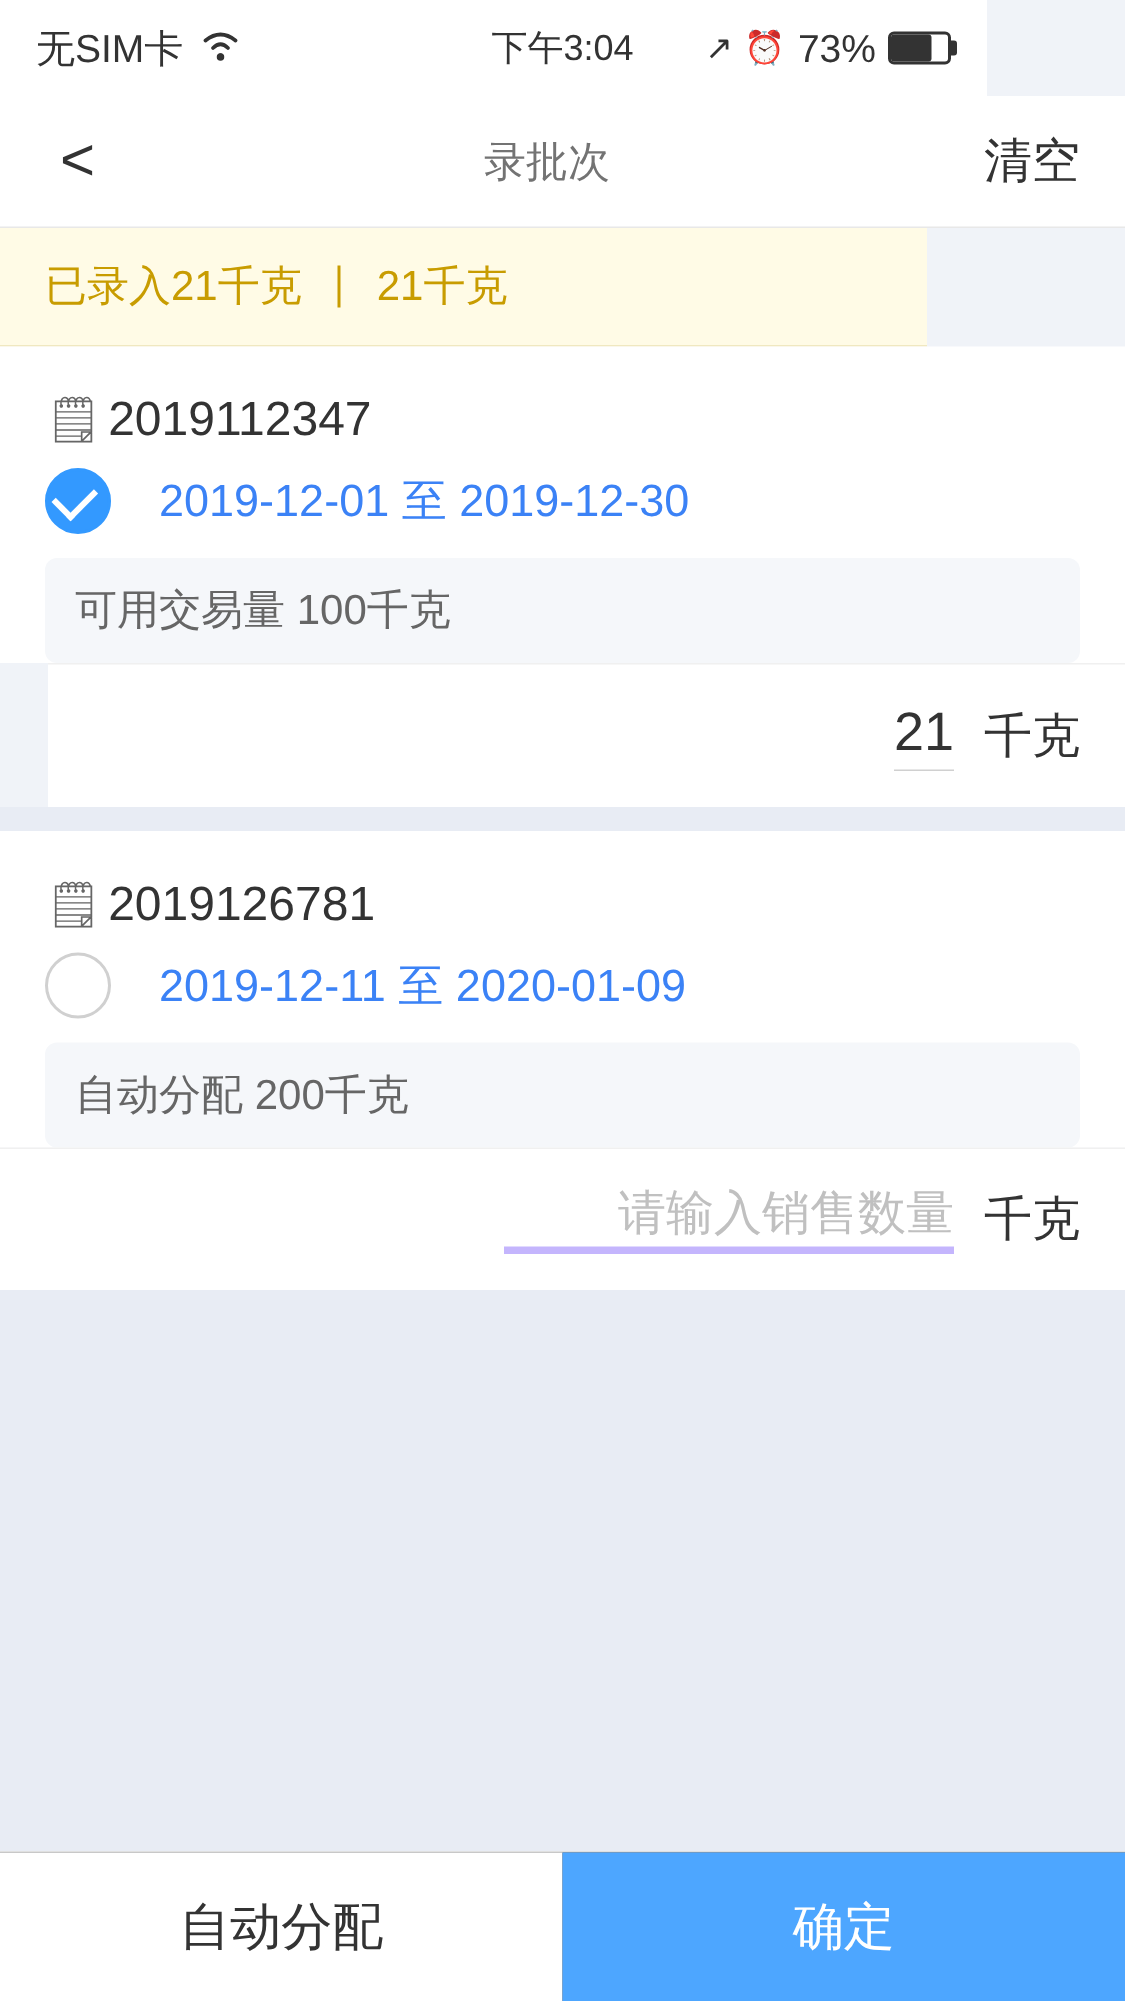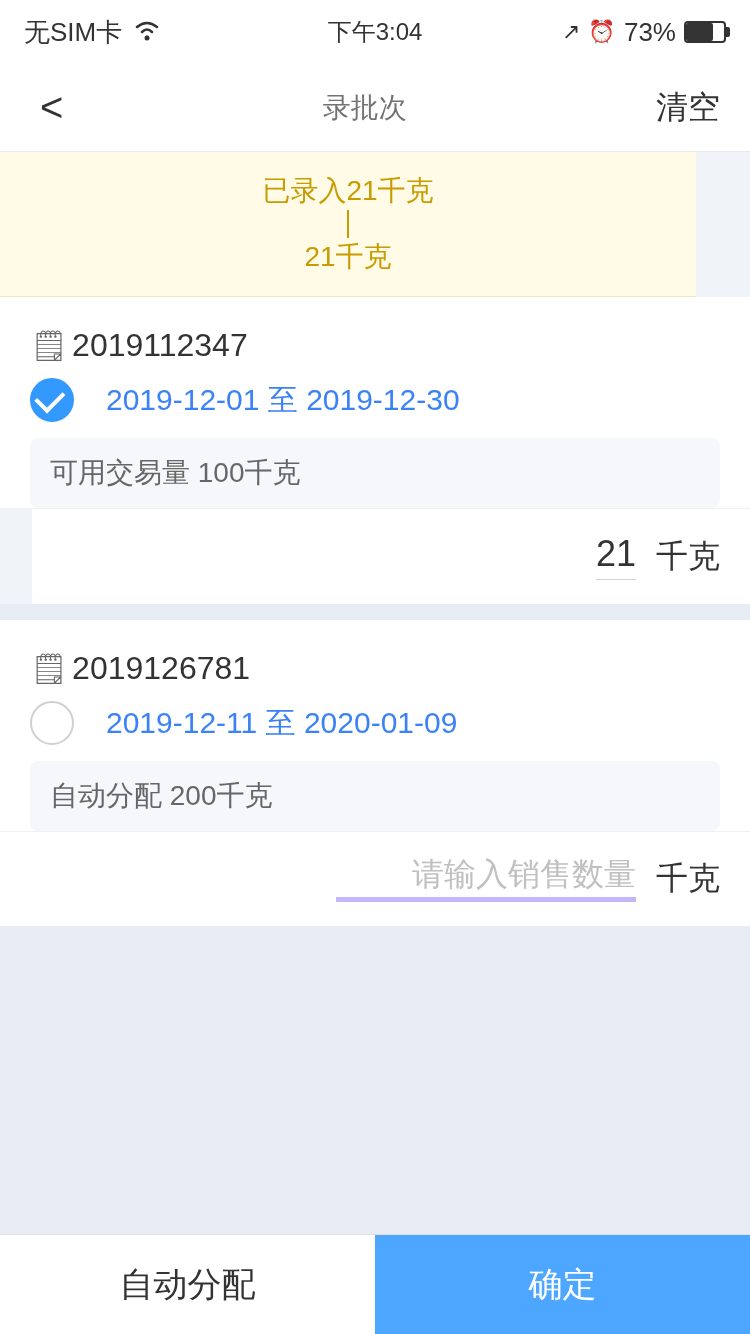--- a/index.html
+++ b/index.html
@@ -8,21 +8,21 @@
       width: 750px;
       min-height: 1334px;
       font-family: -apple-system, "PingFang SC", "Helvetica Neue", Arial, sans-serif;
       background: #f0f3f8;
       font-size: 28px;
       color: #333;
     }
 
     
     .status-bar {
-      width: 750px;
+      width: 658px;
       height: 64px;
       background: #fff;
       display: flex;
       align-items: center;
       justify-content: space-between;
       padding: 0 24px;
       font-size: 26px;
     }
     .status-left {
       display: flex;
@@ -67,28 +67,27 @@
       color: #737373;
     }
     .nav-action {
       font-size: 32px;
       color: #333;
       cursor: pointer;
     }
 
     
     .summary-banner {
-      width: 696px;
+      width: 618px;
       background: #fffbe6;
       padding: 20px 30px;
       display: flex;
       align-items: center;
       gap: 0;
       border-bottom: 1px solid #f0e8c0;
-      flex-direction: column;
     }
     .summary-item {
       font-size: 28px;
       color: #c89c00;
     }
     .summary-divider {
       width: 2px;
       height: 28px;
       background: #c89c00;
       margin: 0 24px;

